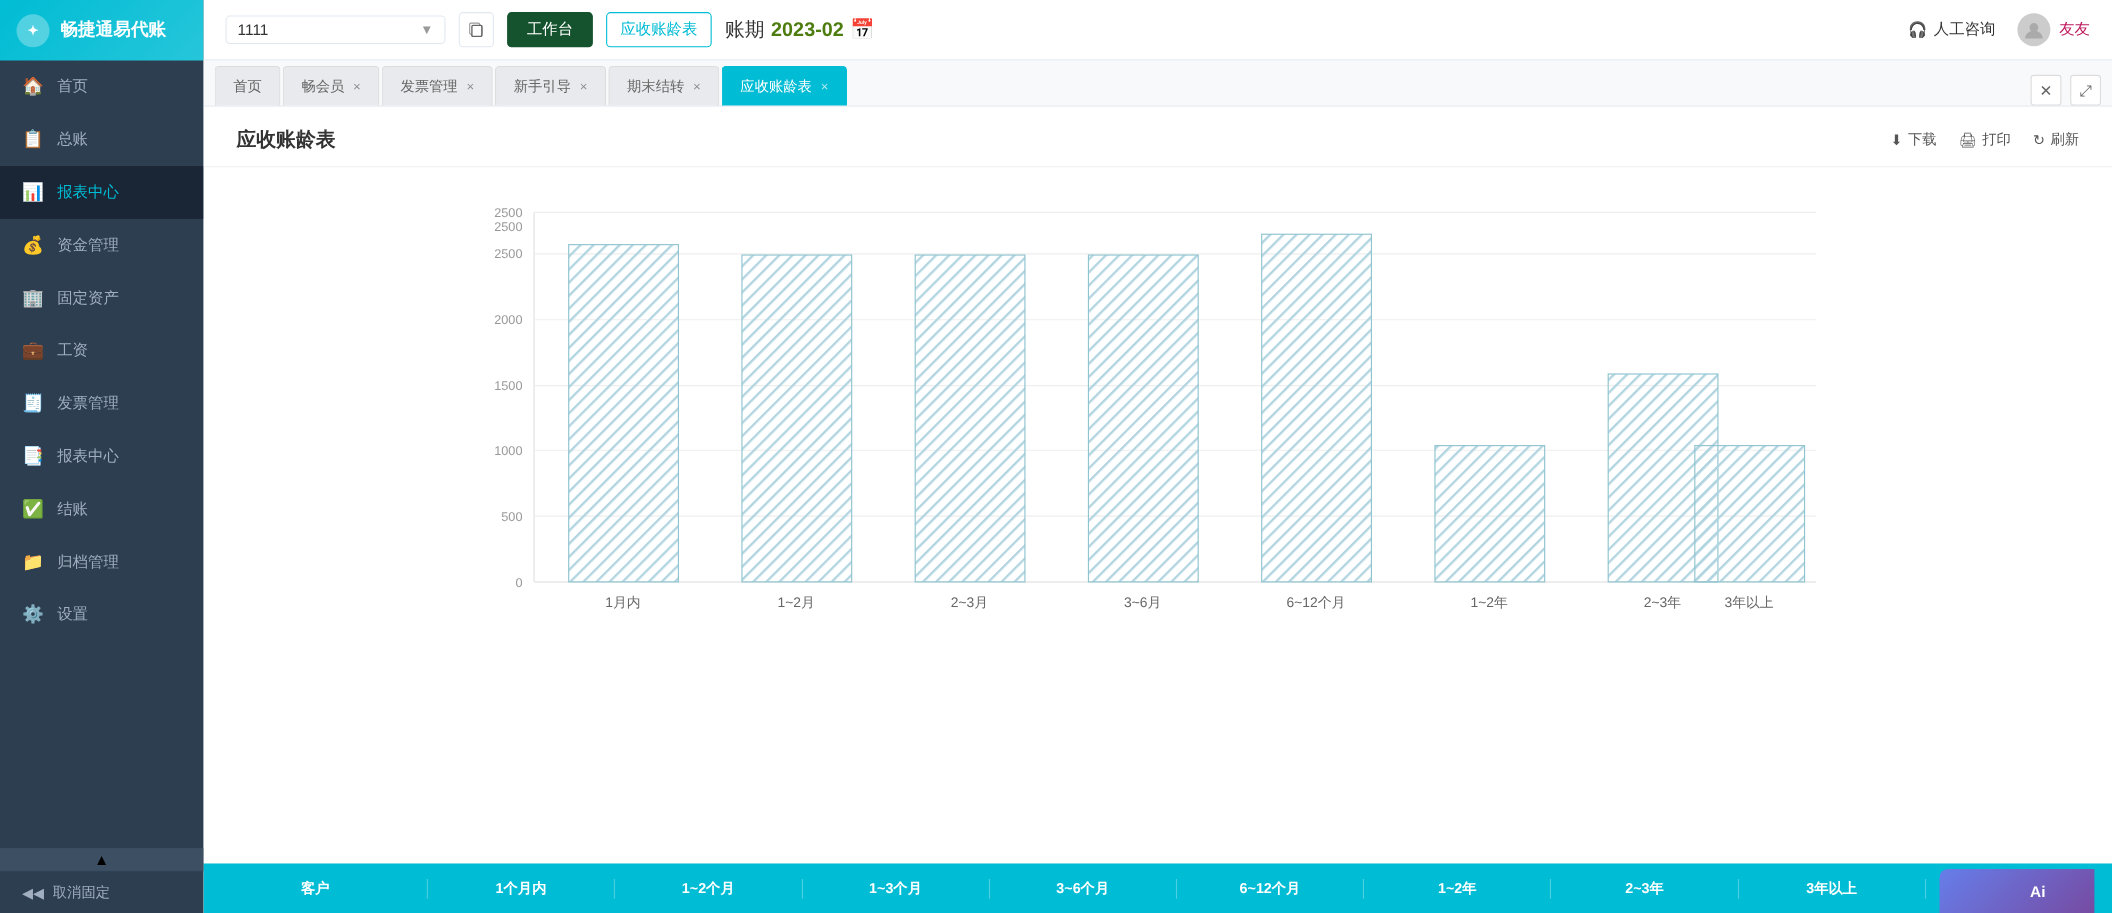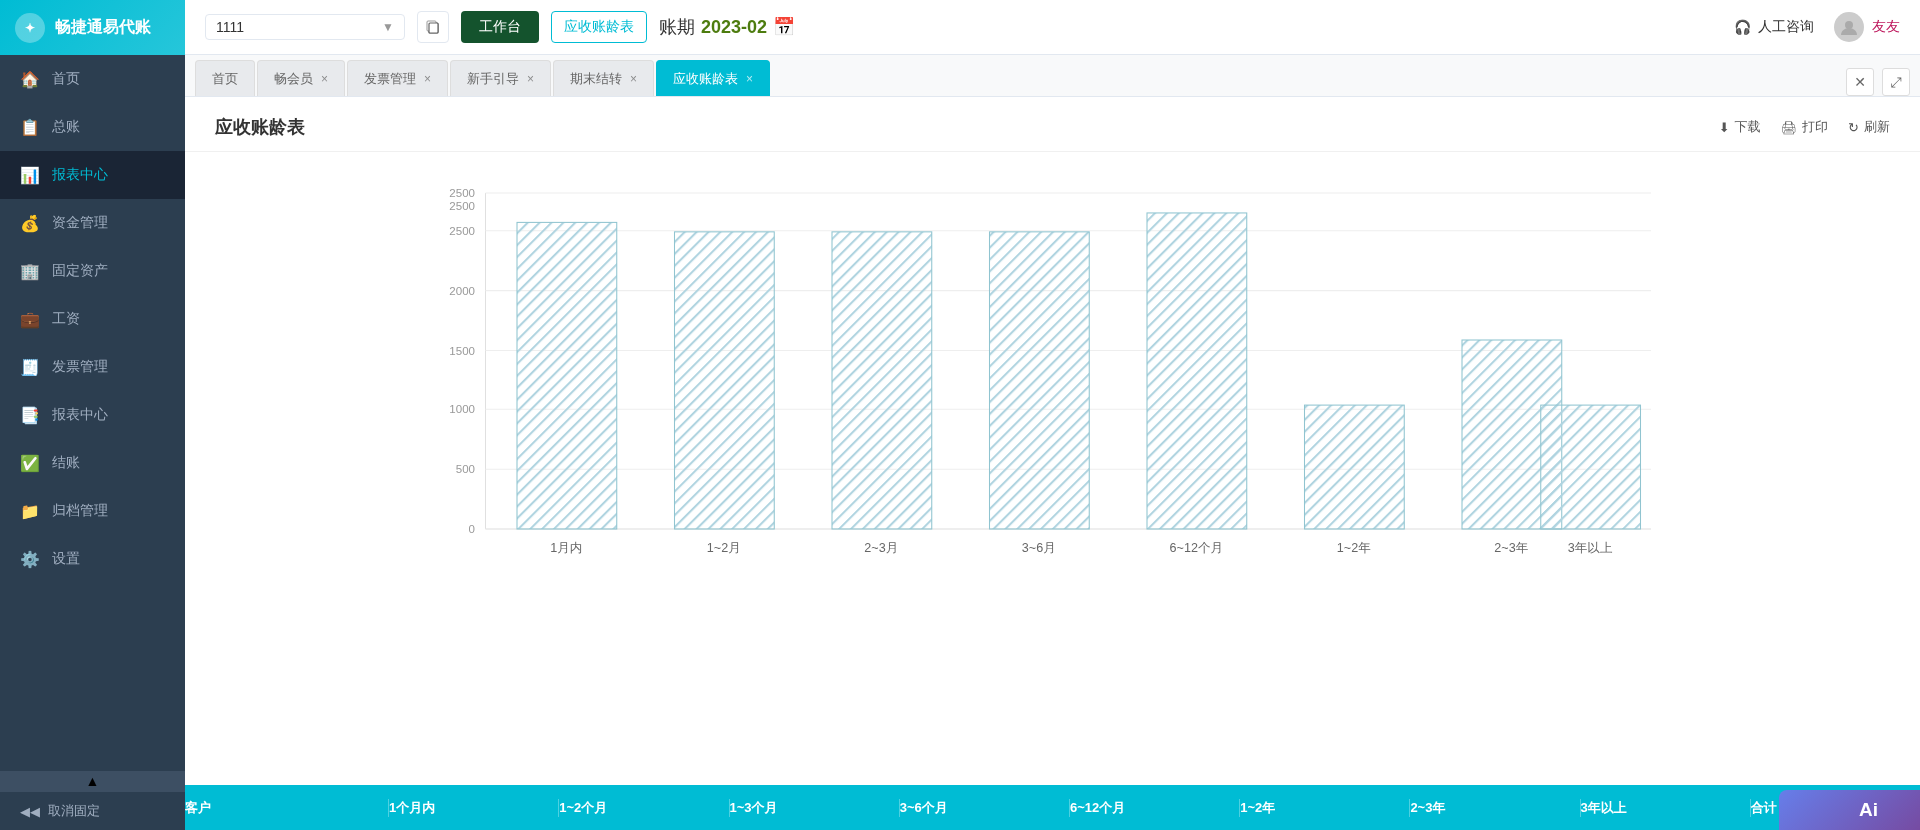--- a/index.html
+++ b/index.html
@@ -291,41 +291,42 @@
     
     .table-header {
       height: 45px;
       background: #00bcd4;
       display: flex;
       align-items: center;
       flex-shrink: 0;
     }
     .table-header-cell {
       flex: 1;
+      text-align: center;
       color: white;
       font-size: 13px;
       font-weight: bold;
       border-right: 1px solid rgba(255,255,255,0.3);
     }
     .table-header-cell:first-child { flex: 1.2; }
     .table-header-cell:last-child { border-right: none; }
 
     
     .ai-badge {
       position: fixed;
       bottom: 0;
-      right: 0;
+      right: 16px;
       width: 141px;
       height: 40px;
       background: linear-gradient(135deg, #667eea 0%, #764ba2 100%);
       display: flex;
       align-items: center;
       justify-content: center;
       color: white;
-      font-size: 19px;
+      font-size: 14px;
       font-weight: bold;
       cursor: pointer;
       border-radius: 8px 0 0 0;
       padding-left: 38px;
     }
   </style>
 </head>
 <body>
 
 <div class="sidebar">

